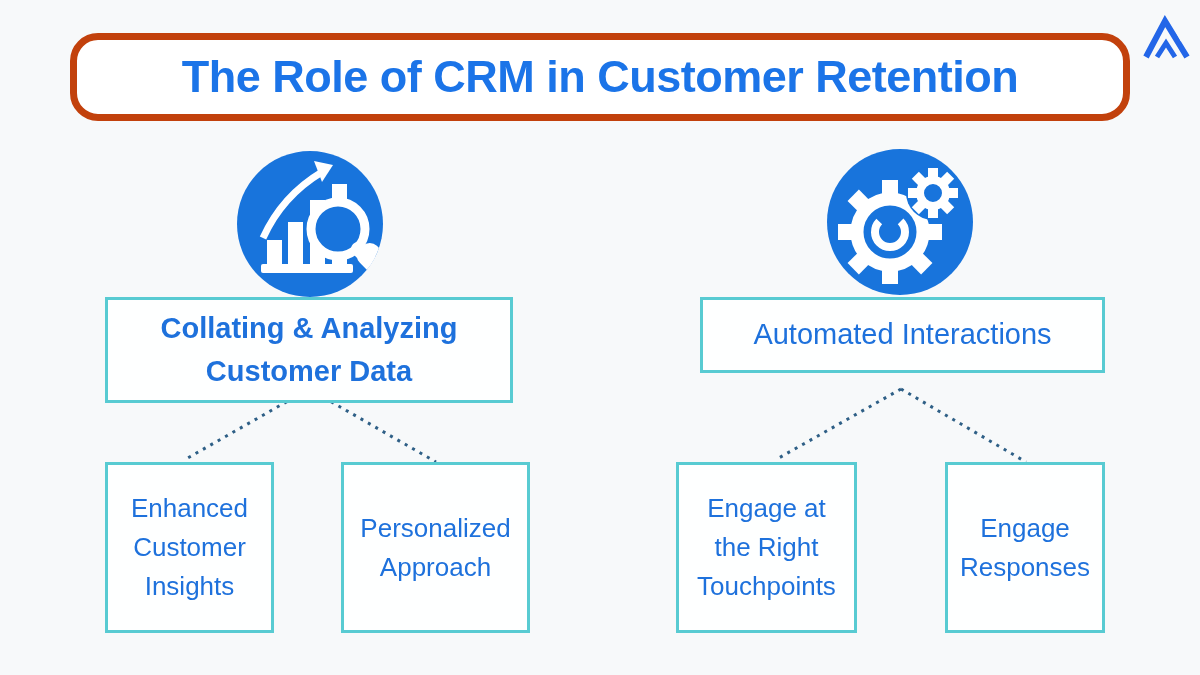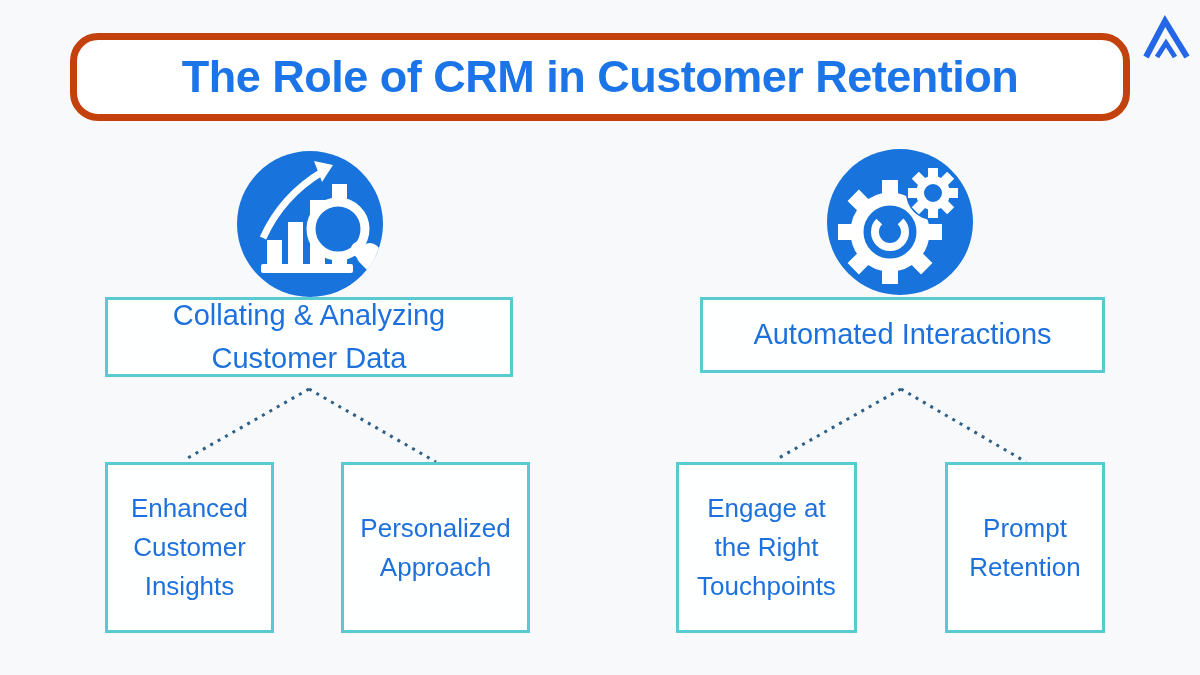--- a/index.html
+++ b/index.html
@@ -44,21 +44,21 @@
     position:absolute;
     background:#FEFFFF;
     border:3px solid #58CBD2;
     box-sizing:border-box;
     display:flex;align-items:center;justify-content:center;
     text-align:center;
   }
   .node-box span{color:#1E71DC;line-height:1.5;}
   .parent-box span{font-size:29px;}
   .child-box span{font-size:26px;}
-  .parent-left{left:105px;top:297px;width:408px;height:80px;padding:12px 10px;}
+  .parent-left{left:105px;top:297px;width:408px;height:106px;padding:12px 10px;font-weight:bold;}
   .parent-right{left:700px;top:297px;width:405px;height:76px;padding:8px 10px;}
   .child-1{left:105px;top:462px;width:169px;height:171px;padding:0 6px;}
   .child-2{left:341px;top:462px;width:189px;height:171px;padding:0 8px;justify-content:flex-end;}
   .child-3{left:676px;top:462px;width:181px;height:171px;padding:8px 12px;}
   .child-4{left:945px;top:462px;width:160px;height:171px;padding:0 6px;}
 </style>
 </head>
 <body>
 
 <div class="canvas">
@@ -151,16 +151,16 @@
   <div class="node-box child-box child-1">
     <span>Enhanced Customer Insights</span>
   </div>
   <div class="node-box child-box child-2">
     <span>Personalized Approach</span>
   </div>
   <div class="node-box child-box child-3">
     <span>Engage at the Right Touchpoints</span>
   </div>
   <div class="node-box child-box child-4">
-    <span>Prompt Retention</span>
+    <span>Engage Responses</span>
   </div>
 
 </div>
 
 </body></html>

